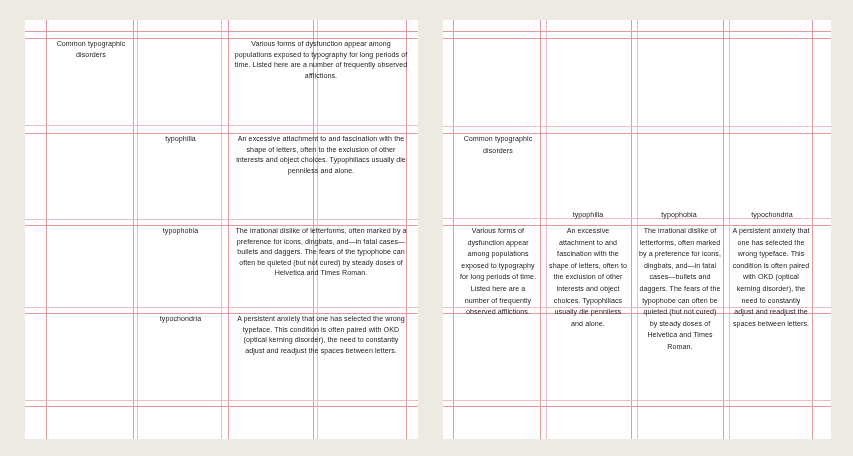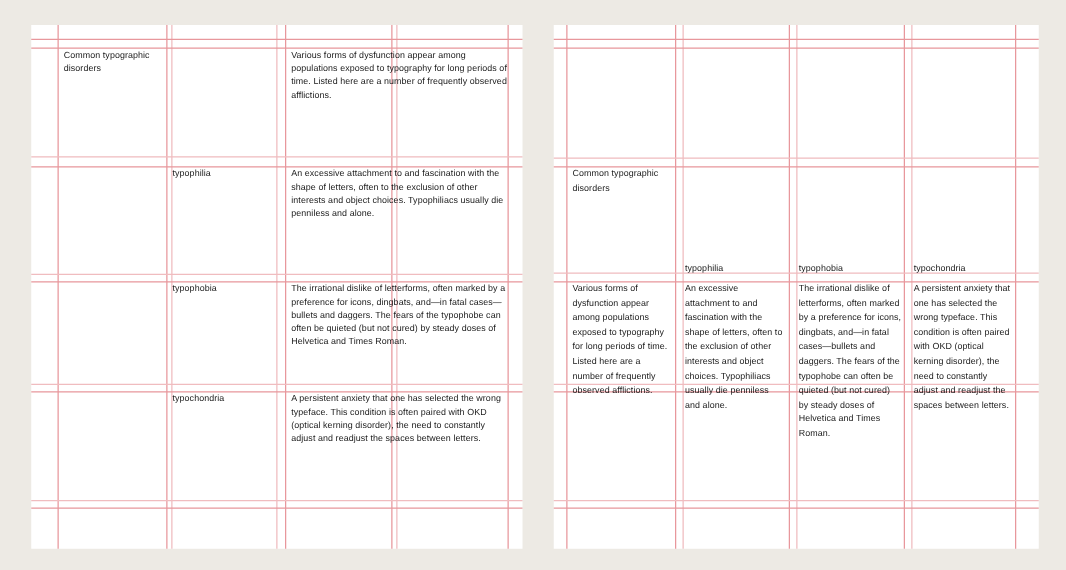--- a/index.html
+++ b/index.html
@@ -13,20 +13,21 @@
     font-family: "Liberation Sans", sans-serif;
     overflow: hidden;
     position: relative;
   }
 
   .canvas {
     position: absolute;
     left: 0; top: 0;
     width: 853px;
     height: 456px;
+    text-align: center;
   }
 
   .page {
     position: absolute;
     background: #ffffff;
   }
 
   
   .gline {
     position: absolute;

